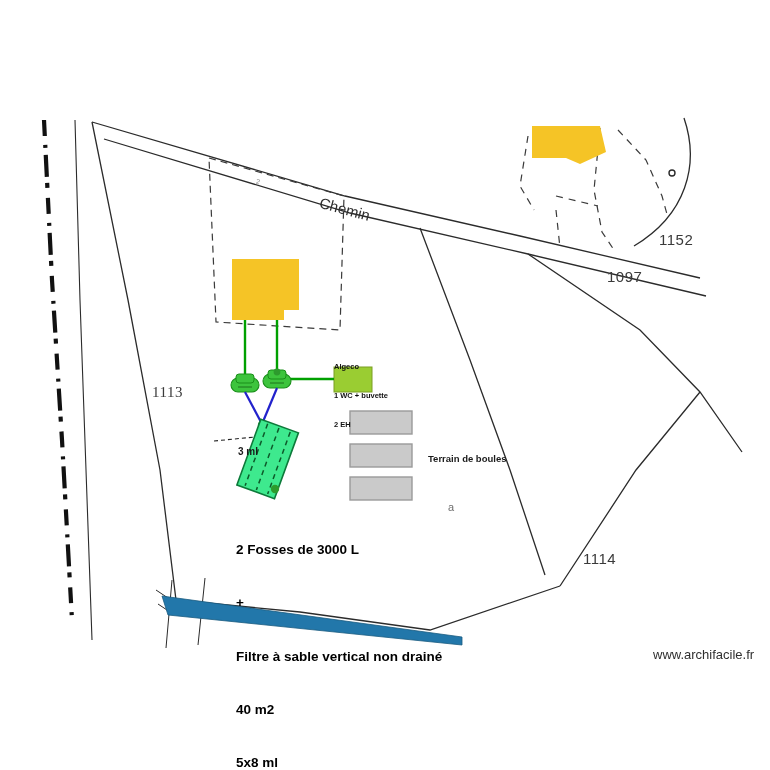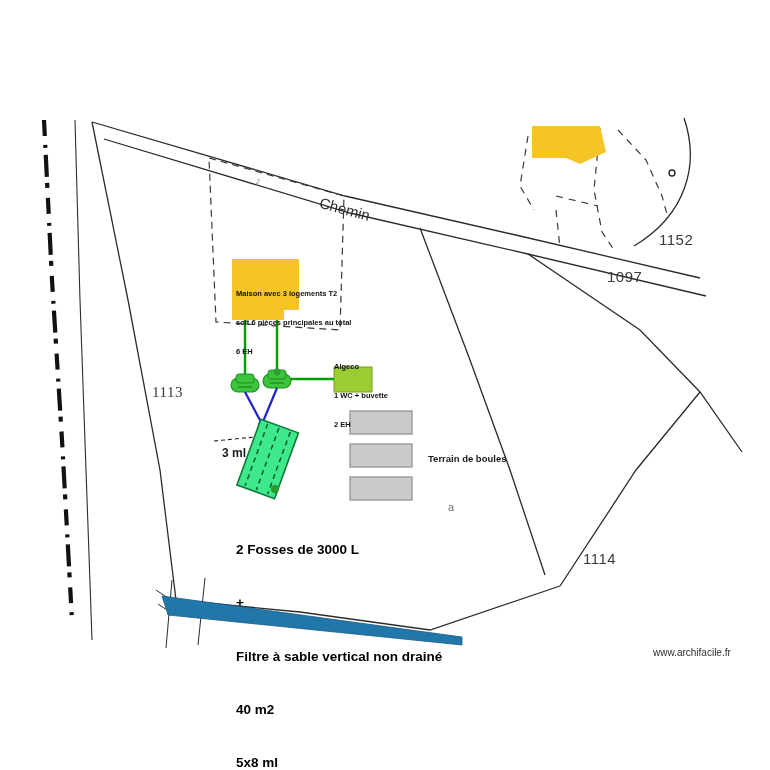--- a/index.html
+++ b/index.html
@@ -41,35 +41,36 @@
     color: #111111;
     line-height: 1.28;
   }
   .annot-bold {
     font-size: 13.5px;
     font-weight: bold;
     color: #000000;
     line-height: 1.32;
   }
   .annot-small {
-    font-size: 12px;
+    font-size: 10px;
     font-weight: bold;
     color: #1a1a1a;
+    margin-left: 16px;
   }
   .annot-mid {
     font-size: 9.5px;
     font-weight: bold;
     color: #1a1a1a;
   }
   .faint-label {
     font-size: 7px;
     color: #8d8d8d;
   }
   .watermark {
-    font-size: 10px;
+    font-size: 13px;
     color: #2f2f2f;
     font-family: "Liberation Sans", sans-serif;
   }
   .road-name {
     font-size: 15px;
     color: #2e2e2e;
     transform-origin: left top;
   }
   .rot-faint {
     font-size: 8px;
@@ -184,25 +185,20 @@
 
   <div class="map-label road-name" style="left:322px; top:194px; transform: rotate(15deg);">Chemin</div>
 
   <div class="map-label faint-label" style="left:256px; top:178px; transform: rotate(14deg);">2</div>
 
   <div class="map-label parcel-num" style="left:659px; top:231px;">1152</div>
   <div class="map-label parcel-num" style="left:607px; top:268px;">1097</div>
   <div class="map-label parcel-num" style="left:152px; top:384px;font-family:Liberation Serif, serif;">1113</div>
   <div class="map-label parcel-num" style="left:583px; top:550px;">1114</div>
 
-  <div class="map-label callout-text" style="left:236px; top:270px;">
-    <div>Maison avec 3 logements T2</div>
-    <div>soit 6 pièces principales au total</div>
-    <div>6 EH</div>
-  </div>
 
   <div class="map-label callout-text" style="left:334px; top:343px;">
     <div>Algeco</div>
     <div>1 WC + buvette</div>
     <div>2 EH</div>
   </div>
 
   <div class="map-label annot-small" style="left:222px; top:446px;">3 ml</div>
 
   <div class="map-label annot-bold" style="left:236px; top:505px;">

